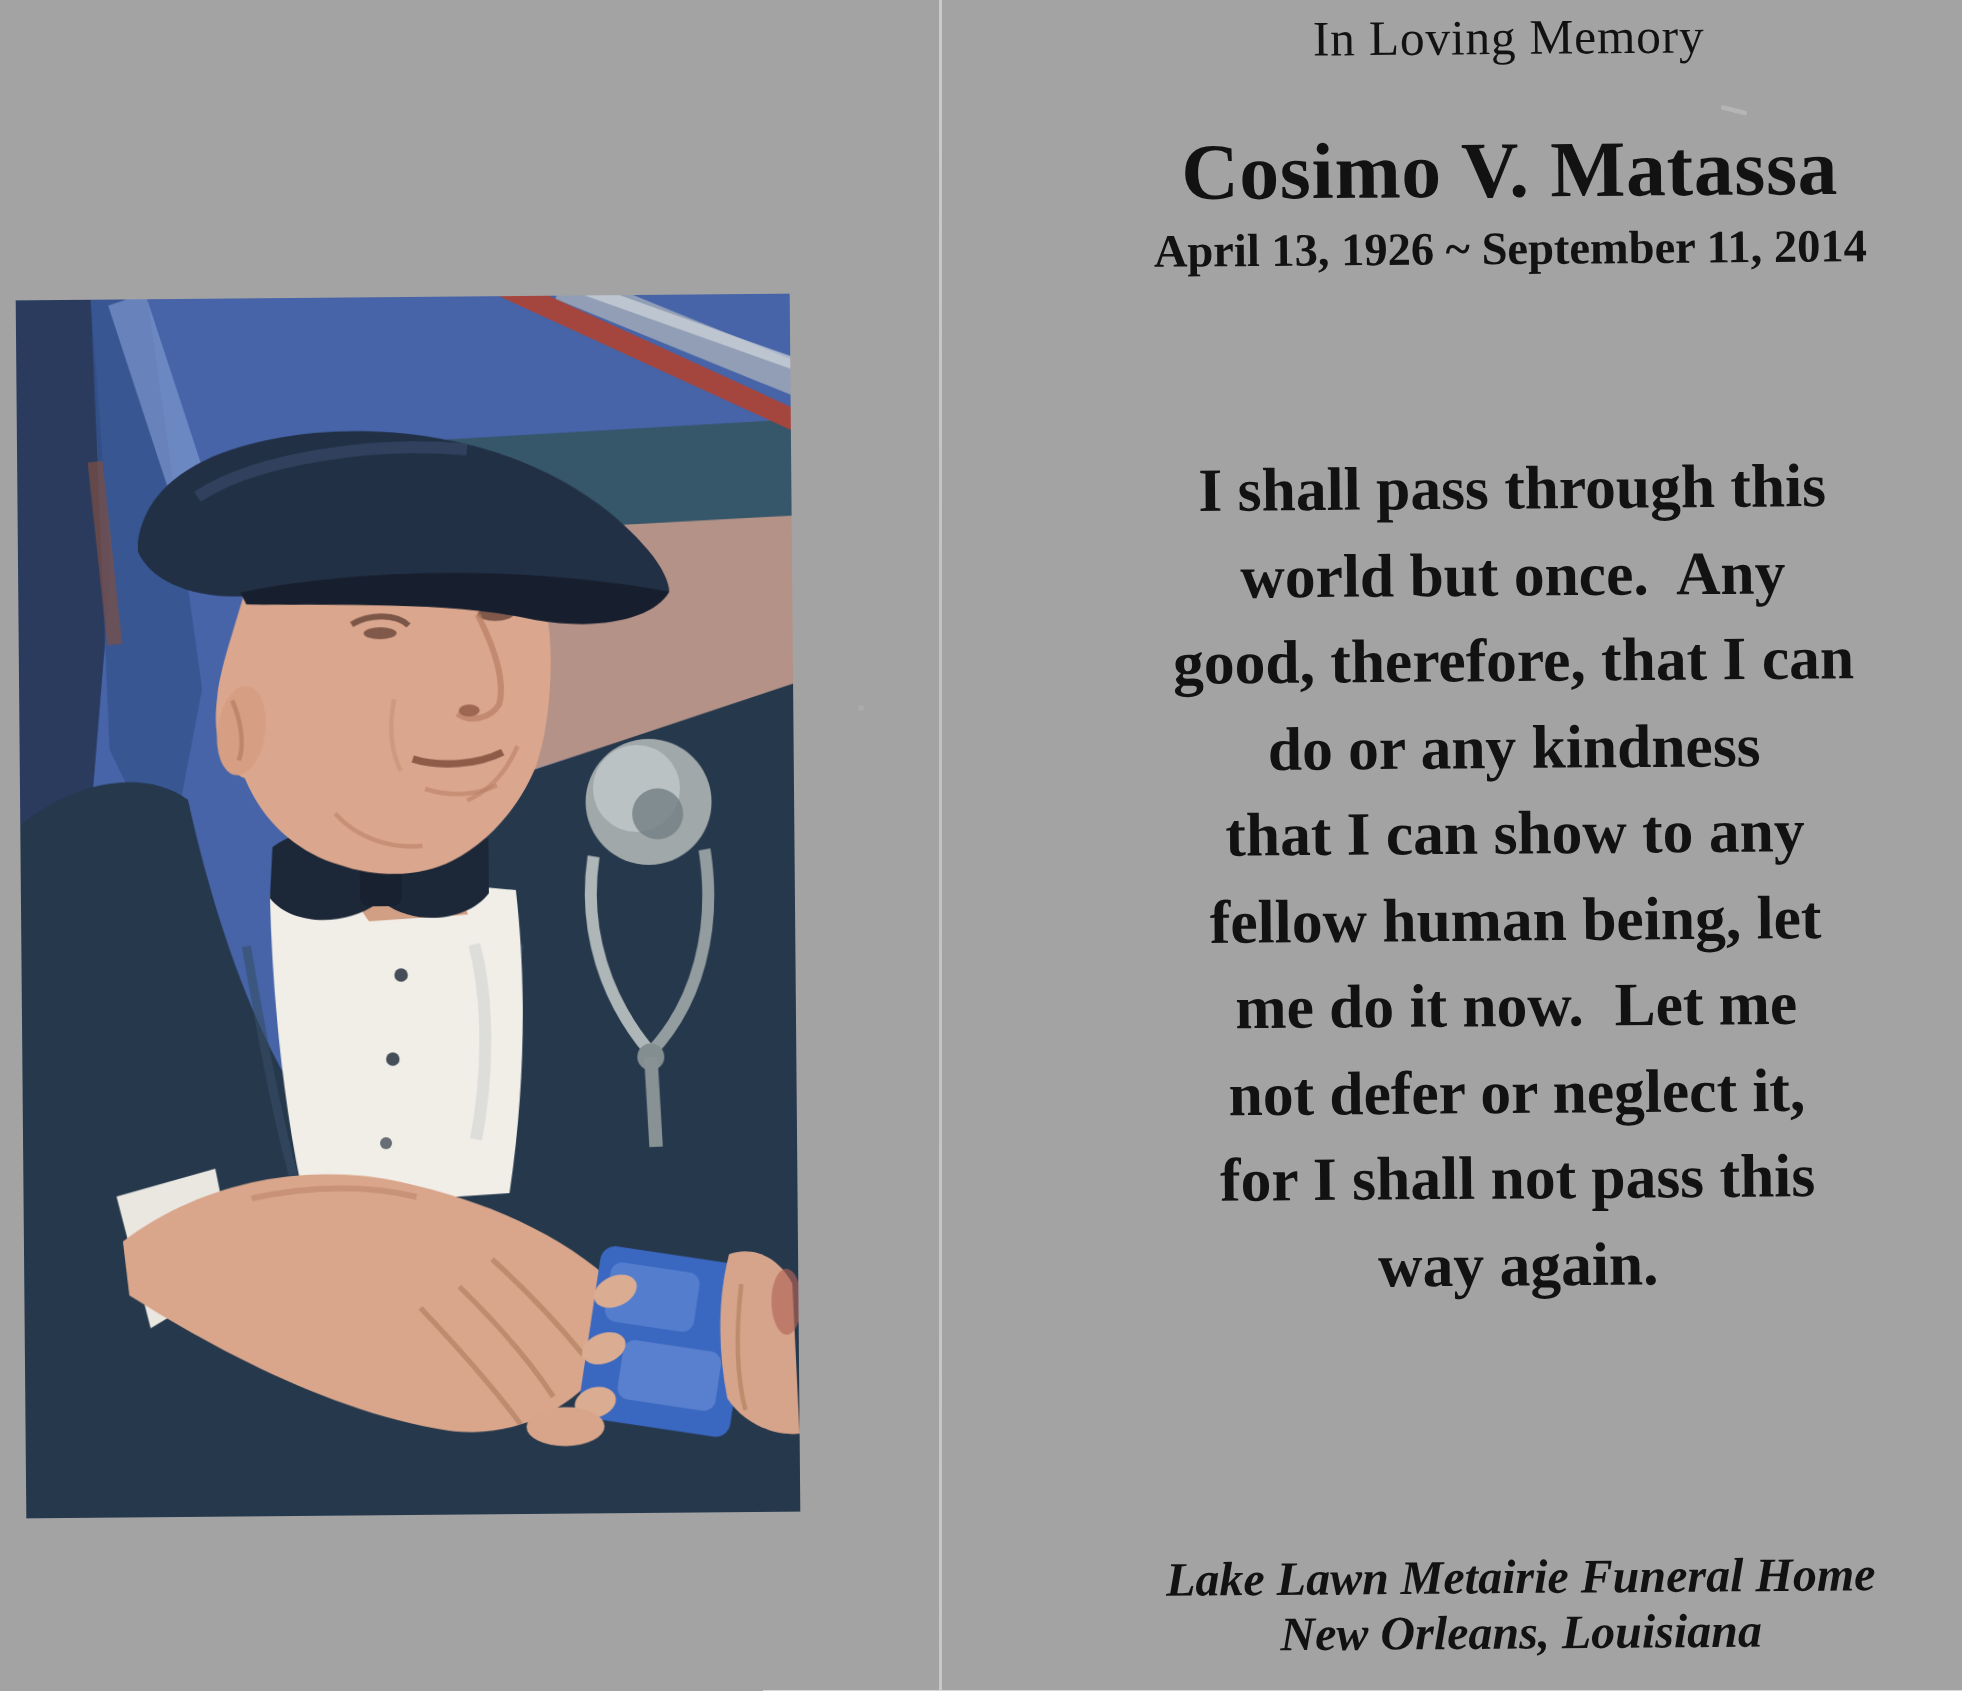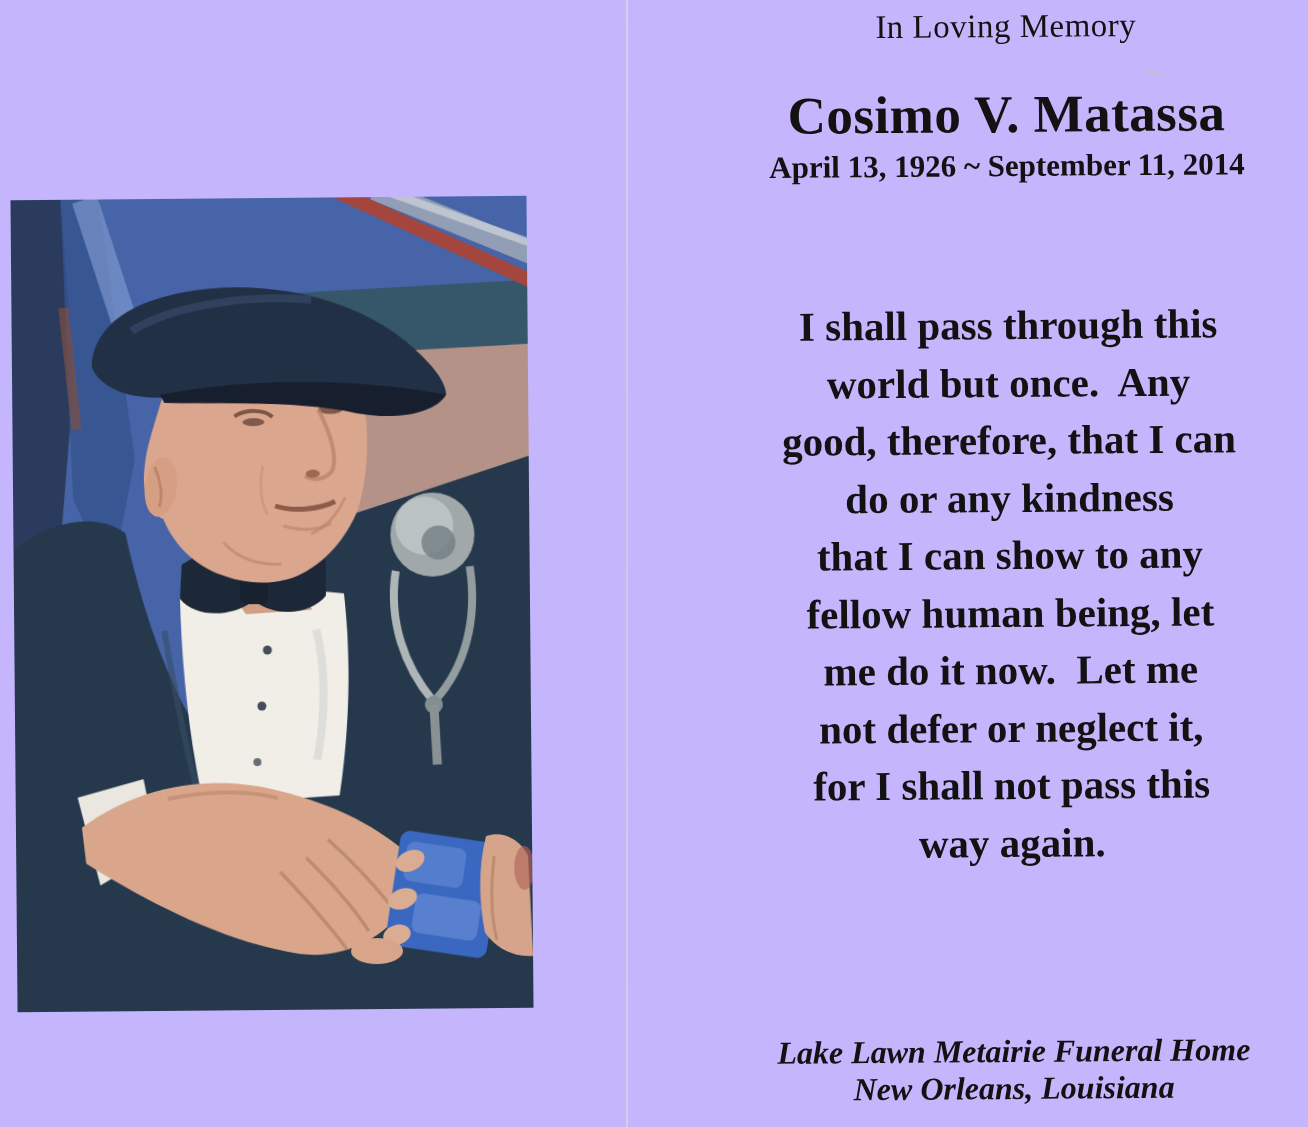--- a/index.html
+++ b/index.html
@@ -1,18 +1,18 @@
 <!DOCTYPE html>
 <html><head>
 <meta charset="utf-8">
 <style>
   html,body { margin:0; padding:0; background:#ffffff; }
   .page {
     position:relative; width:1308px; height:1127px;
-    background:#c4b5fd; overflow:hidden;
+    background:#a3a3a3; overflow:hidden;
     font-family:"Liberation Serif","DejaVu Serif",serif;
     color:#121212;
   }
   .fold-line{
     position:absolute; left:626px; top:0; width:2px; height:1127px;
     background:linear-gradient(to bottom,#e0e0e0 0%,#d2d2d2 40%,#dcdcdc 100%);
     opacity:.65;
   }
   .photo-wrap{
     position:absolute; left:14px; top:198px; width:516px; height:812px;

